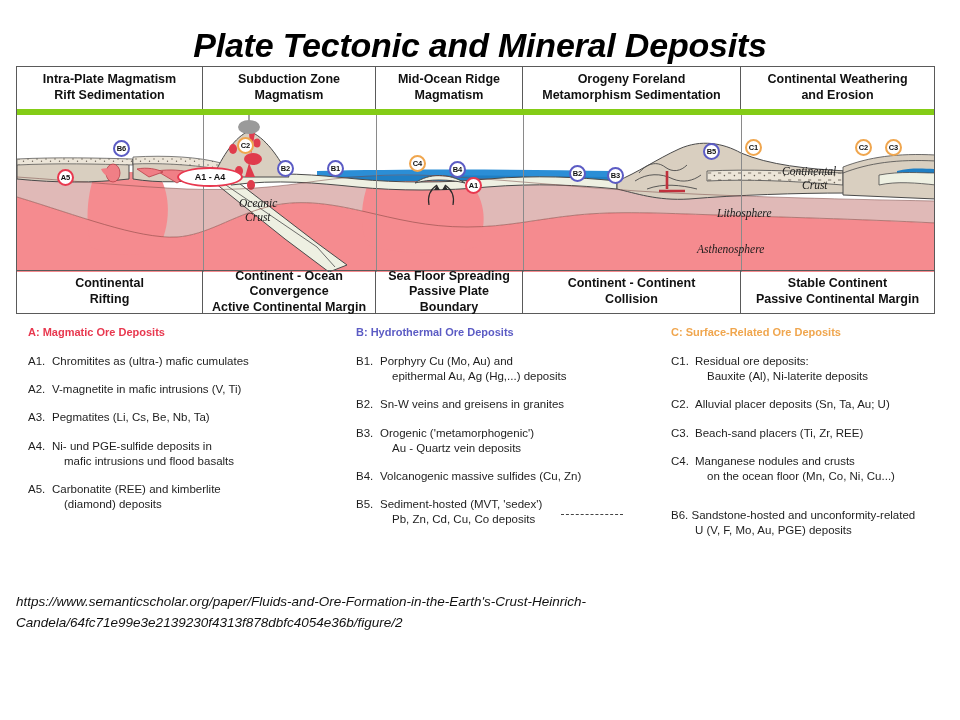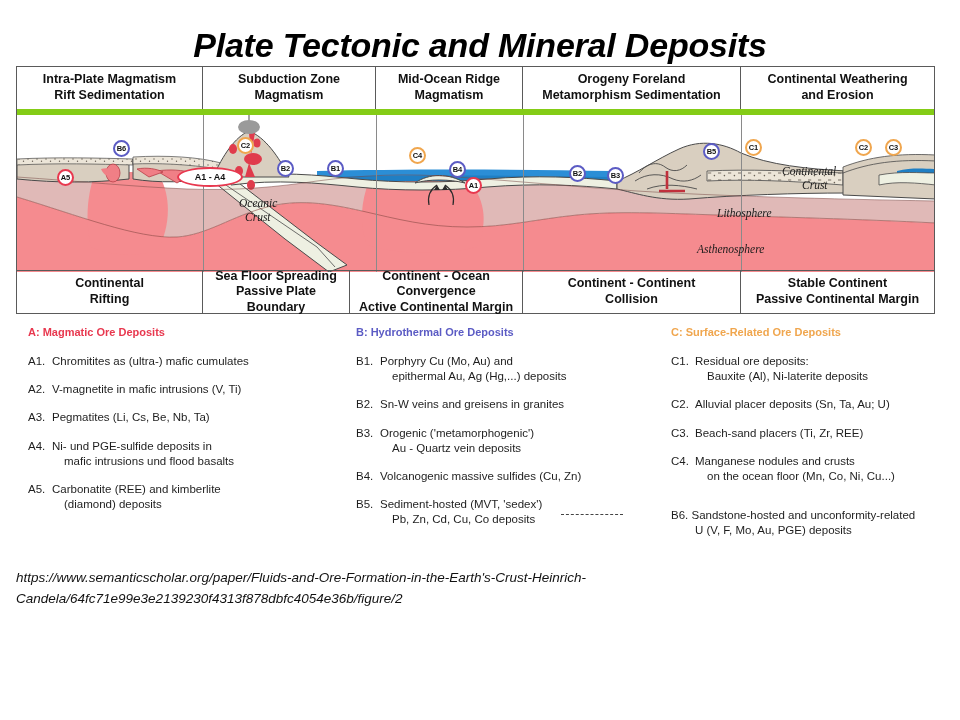--- a/index.html
+++ b/index.html
@@ -100,21 +100,21 @@
   
   .b6row{position:absolute;left:655px;top:182px;width:300px;font-size:11.5px;color:#1e1e1e;line-height:1.32;}
   .b6row .num{display:inline-block;}
   .dashes{
     position:absolute;left:545px;top:188px;width:62px;height:1px;
     border-top:1.5px dashed #444;
   }
 
   
   .url{
-    position:absolute;left:16px;top:568px;width:880px;
+    position:absolute;left:16px;top:592px;width:880px;
     font-size:13.5px;font-style:italic;color:#111;line-height:1.55;
     font-family:"Liberation Sans", sans-serif;
   }
 </style>
 </head>
 <body>
 
 <div class="title">Plate Tectonic and Mineral Deposits</div>
 
 <div class="figure">
@@ -299,49 +299,49 @@
         <div class="geolabel" style="left: 680px; top: 128px;">Asthenosphere</div>
       </div>
 
     <div id="markers">
         <div class="marker red" style="left: 40px; top: 54px;">A5</div>
         <div class="marker purple" style="left: 96px; top: 25px;">B6</div>
         <div class="marker red wide" style="left: 160px; top: 52px;">A1 - A4</div>
         <div class="marker orange" style="left: 220px; top: 22px;">C2</div>
         <div class="marker purple" style="left: 260px; top: 45px;">B2</div>
         <div class="marker purple" style="left: 310px; top: 45px;">B1</div>
-        <div class="marker orange" style="left: 392px; top: 32px;">C4</div>
+        <div class="marker orange" style="left: 392px; top: 40px;">C4</div>
         <div class="marker purple" style="left: 432px; top: 46px;">B4</div>
         <div class="marker red" style="left: 448px; top: 62px;">A1</div>
         <div class="marker purple" style="left: 552px; top: 50px;">B2</div>
         <div class="marker purple" style="left: 590px; top: 52px;">B3</div>
         <div class="marker purple" style="left: 686px; top: 28px;">B5</div>
         <div class="marker orange" style="left: 728px; top: 24px;">C1</div>
         <div class="marker orange" style="left: 838px; top: 24px;">C2</div>
         <div class="marker orange" style="left: 868px; top: 24px;">C3</div>
       </div>
   </div>
 
   <div class="band footer">
     <div class="cell c0">
       <div>
         <span class="sub">Continental</span>
         <span class="sub">Rifting</span>
       </div>
     </div>
+    <div class="cell c1">
+      <div>
+        <span class="sub">Continent - Ocean Convergence</span>
+        <span class="sub">Active Continental Margin</span>
+      </div>
+    </div>
     <div class="cell c2">
       <div>
         <span class="sub">Sea Floor Spreading</span>
         <span class="sub">Passive Plate Boundary</span>
-      </div>
-    </div>
-    <div class="cell c1">
-      <div>
-        <span class="sub">Continent - Ocean Convergence</span>
-        <span class="sub">Active Continental Margin</span>
       </div>
     </div>
     <div class="cell c3">
       <div>
         <span class="sub">Continent - Continent</span>
         <span class="sub">Collision</span>
       </div>
     </div>
     <div class="cell c4">
       <div>

